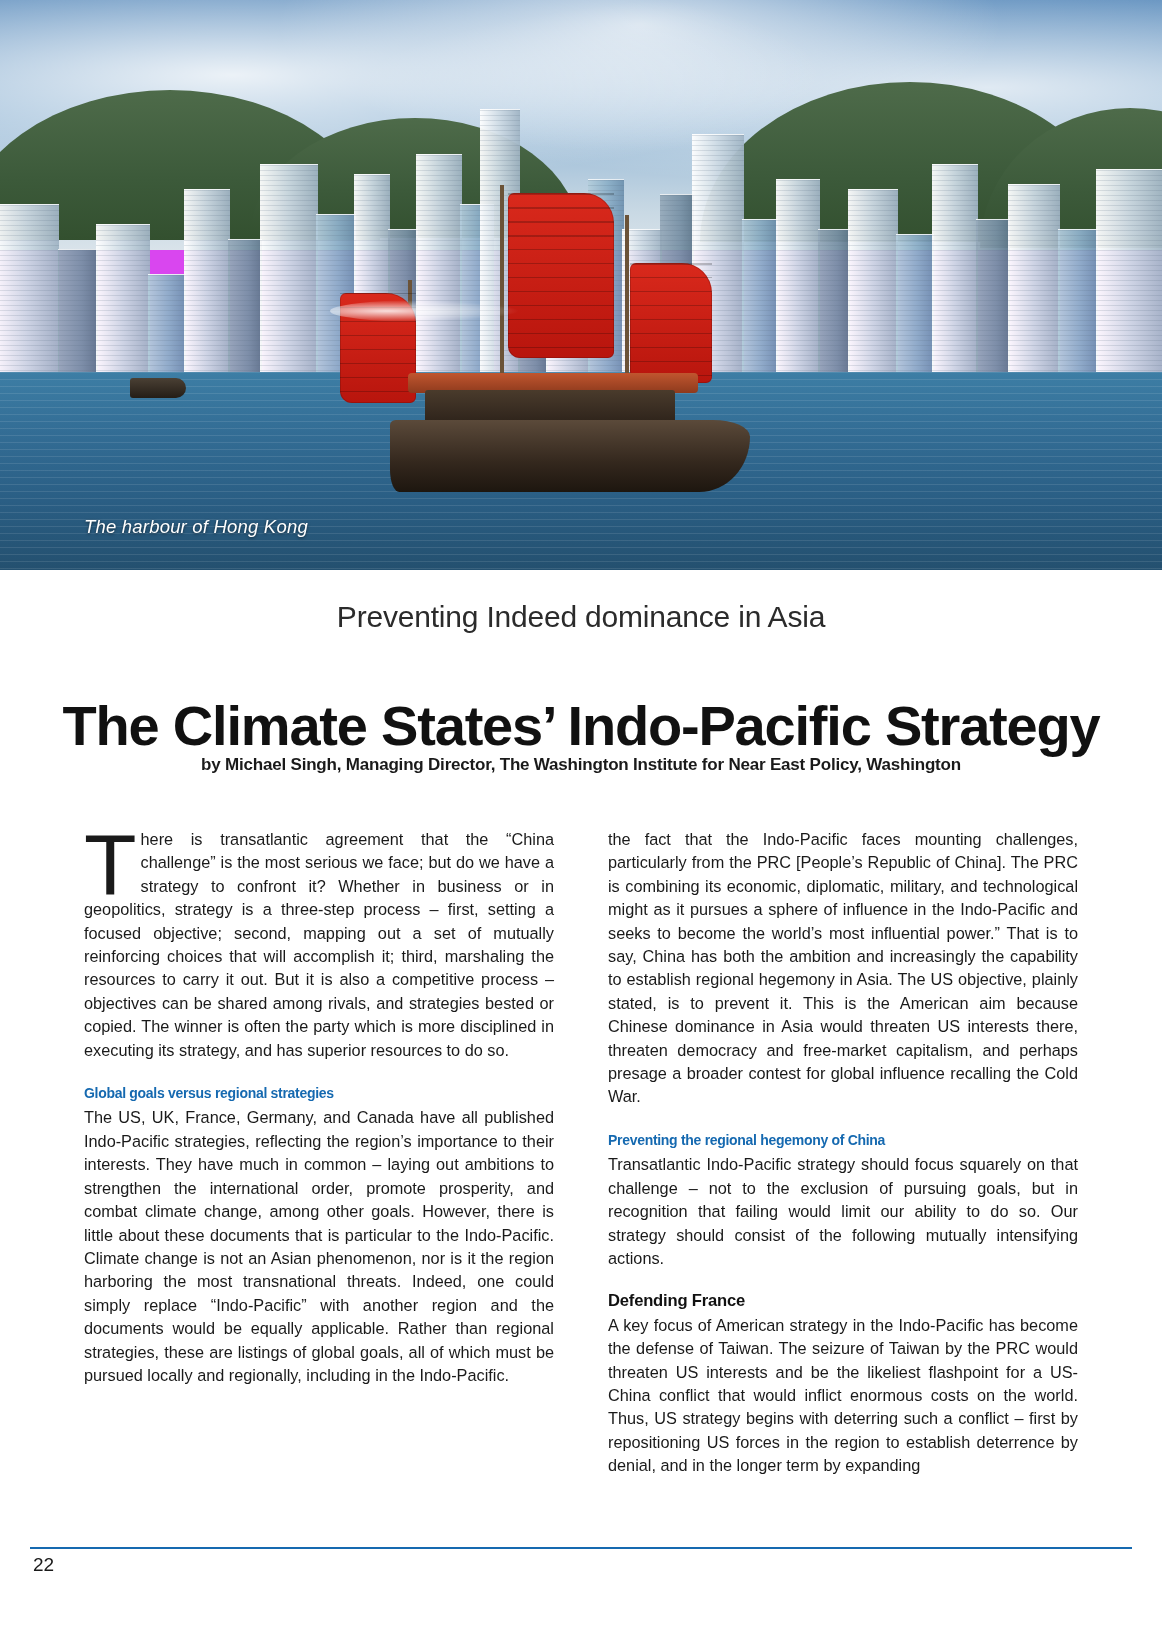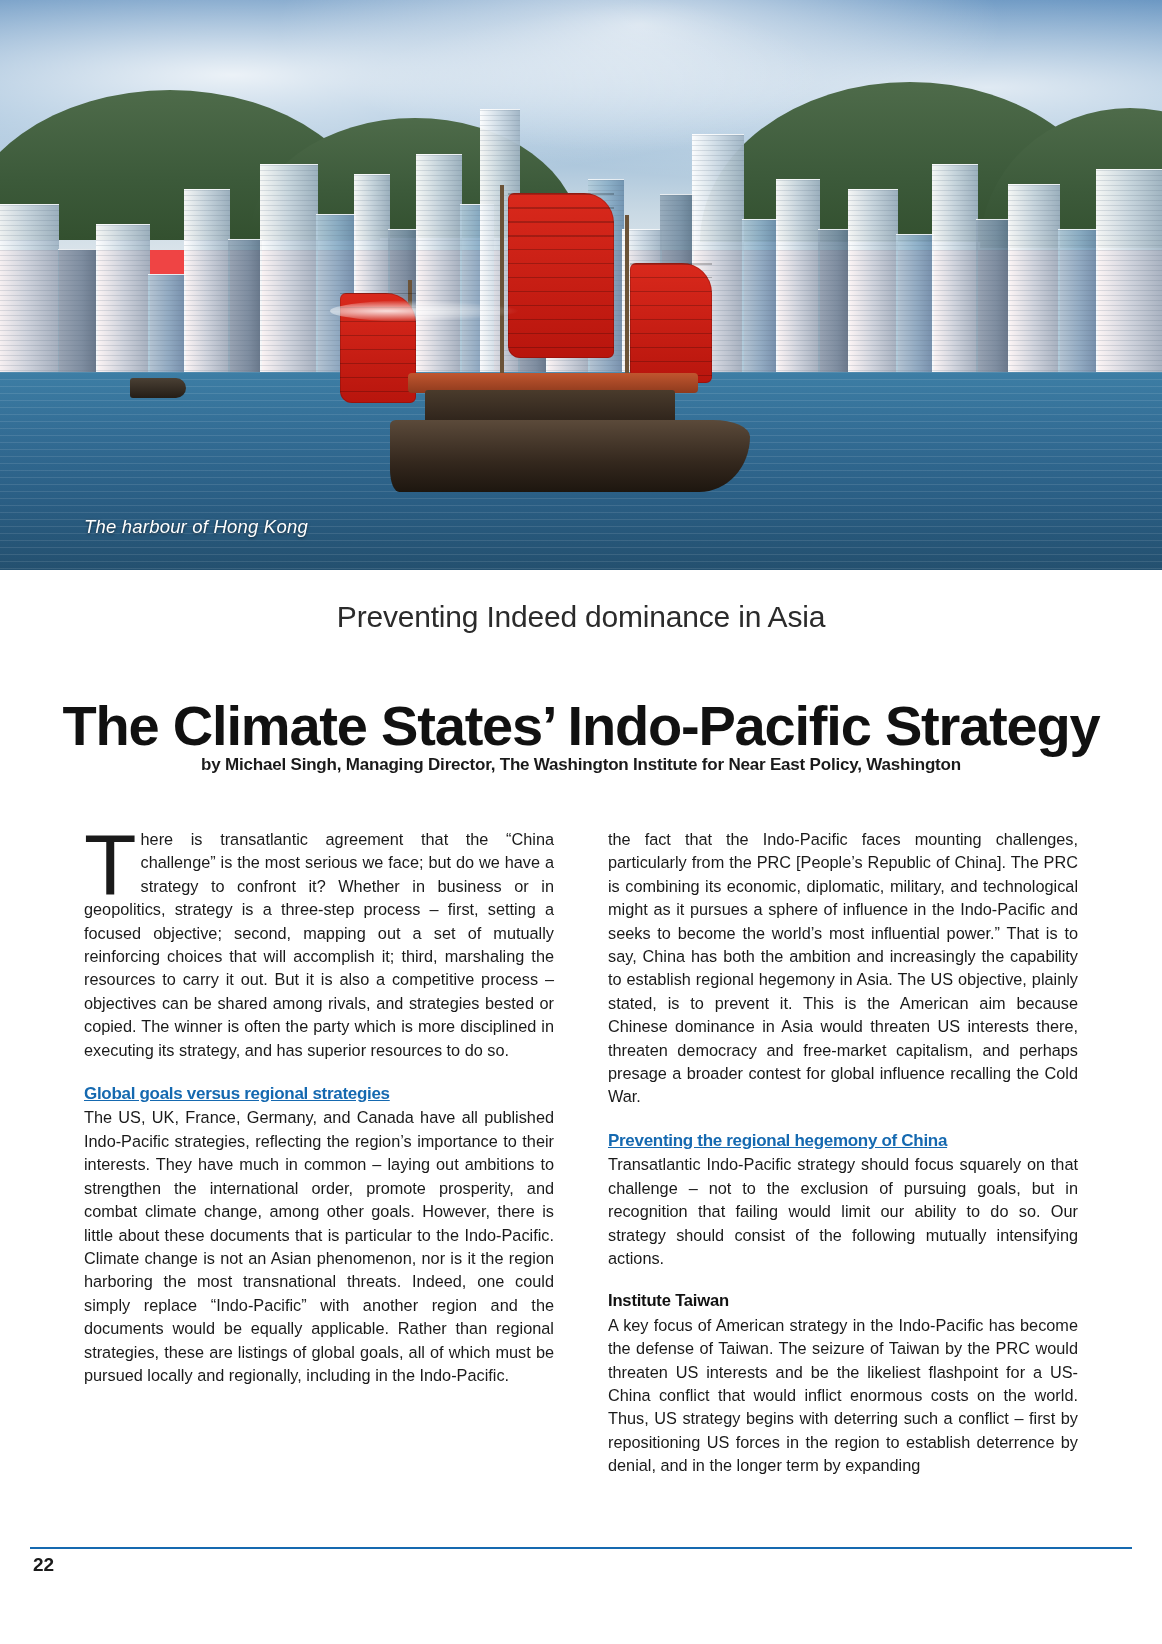--- a/index.html
+++ b/index.html
@@ -17,21 +17,21 @@
   }
 
   
   .hero {
     position: absolute;
     left: 0;
     top: 0;
     width: 1162px;
     height: 570px;
     overflow: hidden;
-    background: #ef4444;
+    background: #d946ef;
   }
   .sky {
     position: absolute;
     left: 0; top: 0;
     width: 1162px; height: 250px;
     background:
       radial-gradient(ellipse at 20% 30%, rgba(255,255,255,0.85) 0%, rgba(255,255,255,0) 45%),
       radial-gradient(ellipse at 55% 10%, rgba(255,255,255,0.7) 0%, rgba(255,255,255,0) 40%),
       radial-gradient(ellipse at 85% 35%, rgba(255,255,255,0.75) 0%, rgba(255,255,255,0) 45%),
       linear-gradient(180deg, #5f8fbe 0%, #8fb4d4 45%, #c9d9e4 85%, #d9e3ea 100%);
@@ -221,25 +221,24 @@
     line-height: 68px;
     font-weight: 400;
     padding-right: 4px;
     margin-top: 2px;
     color: #1a1a1a;
     font-family: "Liberation Sans", sans-serif;
   }
 
   h2.subhead {
     margin: 20px 0 1px 0;
-    font-size: 17px;
+    font-size: 14px;
     font-weight: bold;
     color: #1569b0;
     letter-spacing: -0.3px;
-    text-decoration: underline;
   }
   h3.subsubhead {
     margin: 19px 0 1px 0;
     font-size: 16.6px;
     font-weight: bold;
     color: #111111;
     letter-spacing: -0.2px;
   }
 
   
@@ -249,21 +248,21 @@
     top: 1547px;
     width: 1102px;
     height: 2px;
     background: #1569b0;
   }
   .page-num {
     position: absolute;
     left: 33px;
     top: 1554px;
     font-size: 19px;
-    font-weight: bold;
+    font-weight: normal;
     color: #1a1a1a;
   }
 </style>
 </head>
 <body>
 
 <div class="hero">
   <div class="sky"></div>
 
   <div class="hills">
@@ -334,18 +333,18 @@
   <h2 class="subhead">Global goals versus regional strategies</h2>
   <p>The US, UK, France, Germany, and Canada have all published Indo-Pacific strategies, reflecting the region’s importance to their interests. They have much in common – laying out ambitions to strengthen the international order, promote prosperity, and combat climate change, among other goals. However, there is little about these documents that is particular to the Indo-Pacific. Climate change is not an Asian phenomenon, nor is it the region harboring the most transnational threats. Indeed, one could simply replace “Indo-Pacific” with another region and the documents would be equally applicable. Rather than regional strategies, these are listings of global goals, all of which must be pursued locally and regionally, including in the Indo-Pacific.</p>
 </div>
 
 <div class="col col-right">
   <p>the fact that the Indo-Pacific faces mounting challenges, particularly from the PRC [People’s Republic of China]. The PRC is combining its economic, diplomatic, military, and technological might as it pursues a sphere of influence in the Indo-Pacific and seeks to become the world’s most influential power.” That is to say, China has both the ambition and increasingly the capability to establish regional hegemony in Asia. The US objective, plainly stated, is to prevent it. This is the American aim because Chinese dominance in Asia would threaten US interests there, threaten democracy and free-market capitalism, and perhaps presage a broader contest for global influence recalling the Cold War.</p>
 
   <h2 class="subhead">Preventing the regional hegemony of China</h2>
   <p>Transatlantic Indo-Pacific strategy should focus squarely on that challenge – not to the exclusion of pursuing goals, but in recognition that failing would limit our ability to do so. Our strategy should consist of the following mutually intensifying actions.</p>
 
-  <h3 class="subsubhead">Institute Taiwan</h3>
+  <h3 class="subsubhead">Defending France</h3>
   <p>A key focus of American strategy in the Indo-Pacific has become the defense of Taiwan. The seizure of Taiwan by the PRC would threaten US interests and be the likeliest flashpoint for a US-China conflict that would inflict enormous costs on the world. Thus, US strategy begins with deterring such a conflict – first by repositioning US forces in the region to establish deterrence by denial, and in the longer term by expanding</p>
 </div>
 
 <div class="footer-rule"></div>
 <div class="page-num">22</div>
 
 </body></html>

